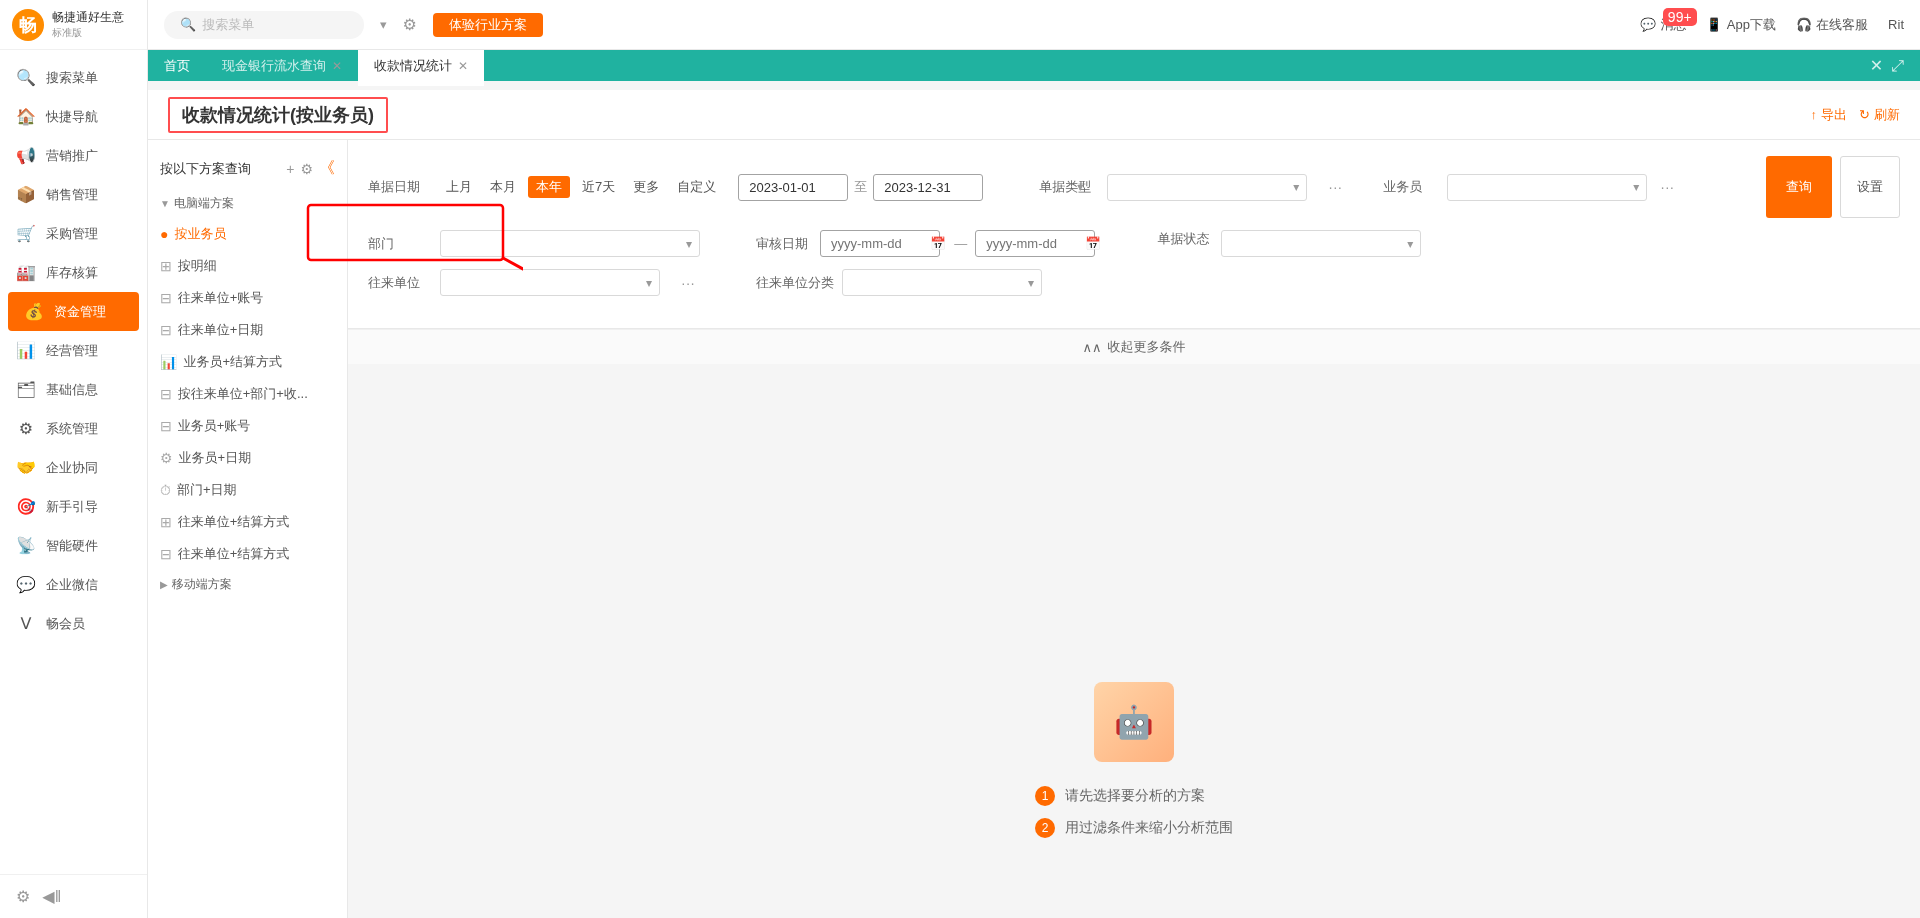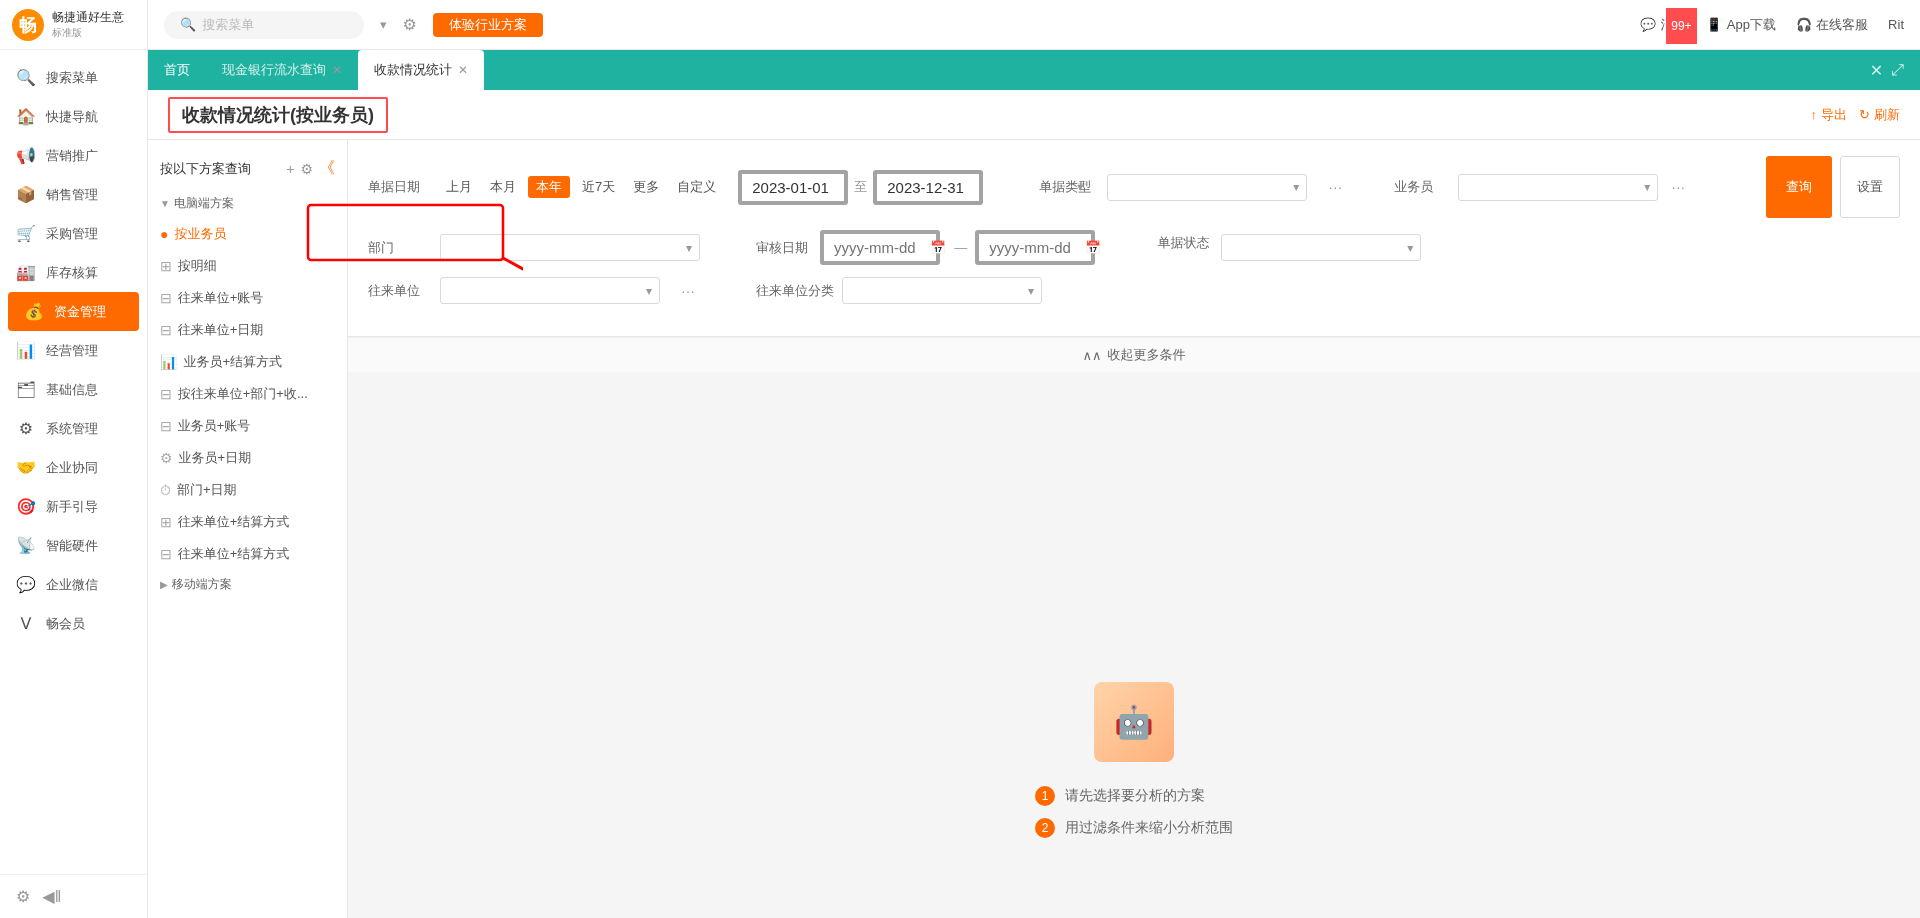--- a/index.html
+++ b/index.html
@@ -46,27 +46,27 @@
       display: flex; align-items: center; gap: 6px; width: 200px; color: #999; font-size: 13px;
     }
     .topbar-chevron { color: #999; cursor: pointer; }
     .topbar-gear { color: #999; cursor: pointer; font-size: 16px; }
     .topbar-trial-btn {
       background: #ff6a00; color: white; border: none; border-radius: 4px;
       padding: 3px 16px; cursor: pointer; font-size: 13px;
     }
     .topbar-right { margin-left: auto; display: flex; align-items: center; gap: 20px; }
     .topbar-msg { display: flex; align-items: center; gap: 4px; color: #555; cursor: pointer; position: relative; }
-    .badge { background: #ff4d4f; color: white; border-radius: 0; font-size: 12px; padding: 11px 5px; position: absolute; top: -8px; right: -10px; }
+    .badge { background: #ff4d4f; color: white; border-radius: 5px; font-size: 14px; padding: 1px 5px; position: absolute; top: -8px; right: -10px; }
     .topbar-app, .topbar-service { display: flex; align-items: center; gap: 4px; color: #555; cursor: pointer; font-size: 13px; }
     .topbar-user { color: #555; font-size: 13px; cursor: pointer; }
 
     
     .tabs-bar {
-      position: fixed; left: 148px; top: 50px; right: 0; height: 40px;
+      position: fixed; left: 148px; top: 50px; right: 0; height: 31px;
       background: #20b2a0; display: flex; align-items: center; z-index: 99;
     }
     .tab-item {
       height: 40px; display: flex; align-items: center; padding: 0 16px; gap: 6px;
       color: rgba(255,255,255,0.8); cursor: pointer; font-size: 13px; position: relative;
     }
     .tab-item.home { color: white; font-weight: 500; }
     .tab-item.active { background: #fff; color: #333; border-radius: 4px 4px 0 0; }
     .tab-close { font-size: 12px; color: #999; cursor: pointer; }
     .tabs-right { margin-left: auto; display: flex; align-items: center; gap: 8px; padding-right: 16px; }
@@ -148,21 +148,21 @@
     .filter-action-btns { margin-left: auto; display: flex; gap: 8px; }
     .query-btn {
       background: #ff6a00; color: white; border: none; border-radius: 3px;
       padding: 6px 20px; cursor: pointer; font-size: 13px;
     }
     .setting-btn {
       border: 1px solid #d9d9d9; background: #fff; color: #555; border-radius: 3px;
       padding: 21px 16px; cursor: pointer; font-size: 13px;
     }
     .more-btn { color: #999; cursor: pointer; font-size: 14px; padding: 5px; }
-    .date-range-input { border: 4px solid #a3a3a3; border-radius: 3px; padding: 5px 10px; font-size: 15px; color: #333; width: 130px; }
+    .date-range-input { border: 1px solid #a3a3a3; border-radius: 3px; padding: 5px 10px; font-size: 13px; color: #333; width: 130px; }
 
     
     .collapse-bar {
       display: flex; justify-content: center; align-items: center;
       padding: 8px; background: #fafafa; border-top: 1px solid #f0f0f0; cursor: pointer;
     }
     .collapse-bar span { color: #666; font-size: 13px; }
 
     
     .empty-state {
@@ -416,21 +416,21 @@
           </div>
           <div class="select-wrapper" style="margin-left:40px;">
             <span class="filter-label">单据类型</span>
           </div>
           <div class="select-wrapper">
             <select class="filter-select" style="min-width:200px;">
               <option></option>
             </select>
           </div>
           <span class="more-btn">···</span>
-          <div style="margin-left:31px;display:flex;align-items:center;gap:8px;">
+          <div style="margin-left:20px;display:flex;align-items:center;gap:8px;">
             <span class="filter-label">业务员</span>
             <div class="select-wrapper">
               <select class="filter-select" style="min-width:200px;">
                 <option></option>
               </select>
             </div>
             <span class="more-btn">···</span>
           </div>
           <div class="filter-action-btns">
             <button class="query-btn">查询</button>

